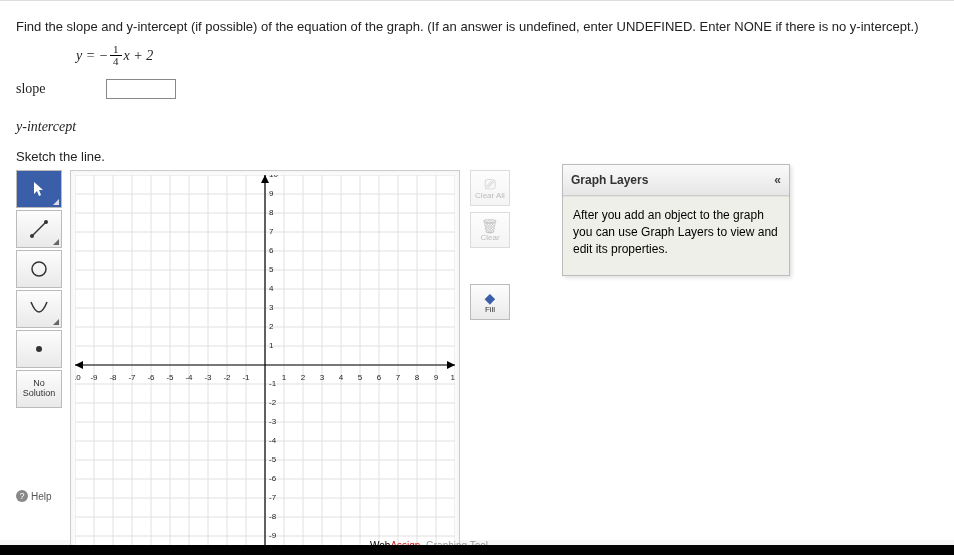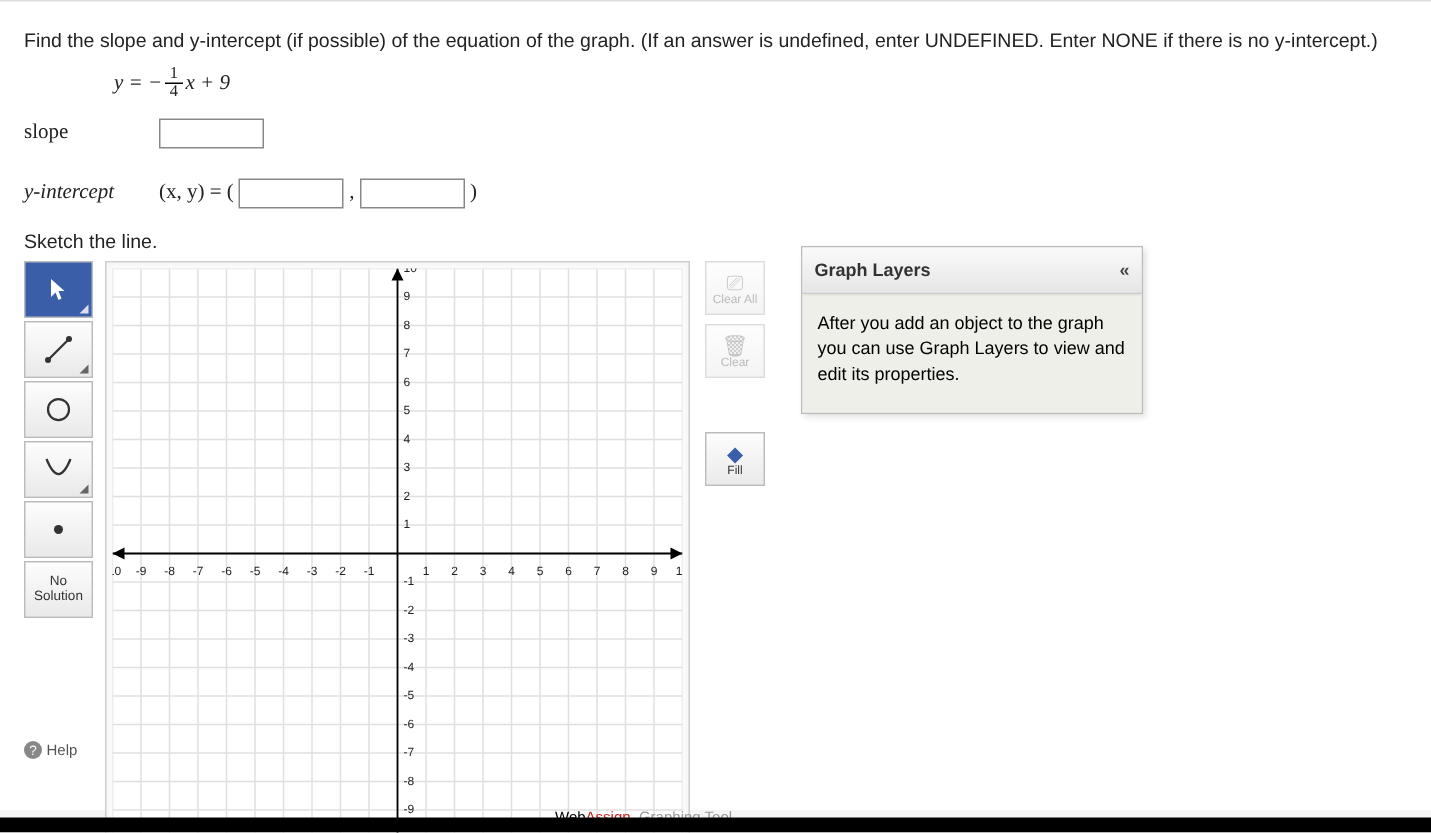--- a/index.html
+++ b/index.html
@@ -163,21 +163,21 @@
     cursor:pointer;
   }
   .side-btn.disabled { opacity:0.5; cursor:default; }
   .side-btn .ico { font-size:14px; color:#888; line-height:1; }
   .side-btn.fill { margin-top: 30px; opacity:1; color:#333;}
   .side-btn.fill .ico { color:#3a5ea8; }
 
   
   .layers-panel {
     position:absolute;
-    left: 534px;
+    left: 562px;
     top: 164px;
     width: 228px;
     border:1px solid #bbb;
     background:#fff;
     box-shadow: 2px 2px 4px rgba(0,0,0,0.12);
     font-size:12px;
   }
   .layers-panel .hdr {
     background: linear-gradient(#fafafa,#e6e6e6);
     border-bottom:1px solid #ccc;
@@ -225,37 +225,30 @@
 <div class="content">
 
   <div class="prompt">Find the slope and y-intercept (if possible) of the equation of the graph. (If an answer is undefined, enter UNDEFINED. Enter NONE if there is no y-intercept.)</div>
 
   <div class="equation">
     <span>y = −</span>
     <span class="frac">
       <span class="num">1</span>
       <span class="den">4</span>
     </span>
-    <span>x + 9</span>
+    <span>x + 2</span>
   </div>
 
   <div class="answer-grid">
     <div class="label">slope</div>
     <div>
       <span class="ans-box"></span>
     </div>
     <div class="label yint-row">
       <em>y-intercept</em>
-    </div>
-    <div class="yint-row">
-      <span>(x, y) = (</span>
-      <span class="ans-box"></span>
-      <span> , </span>
-      <span class="ans-box"></span>
-      <span> )</span>
     </div>
   </div>
 
   <div class="sketch-label">Sketch the line.</div>
 
   <div class="graph-area">
 
     <div class="toolbar">
       <div class="tool selected">
         <svg width="16" height="16" viewBox="0 0 16 16">

